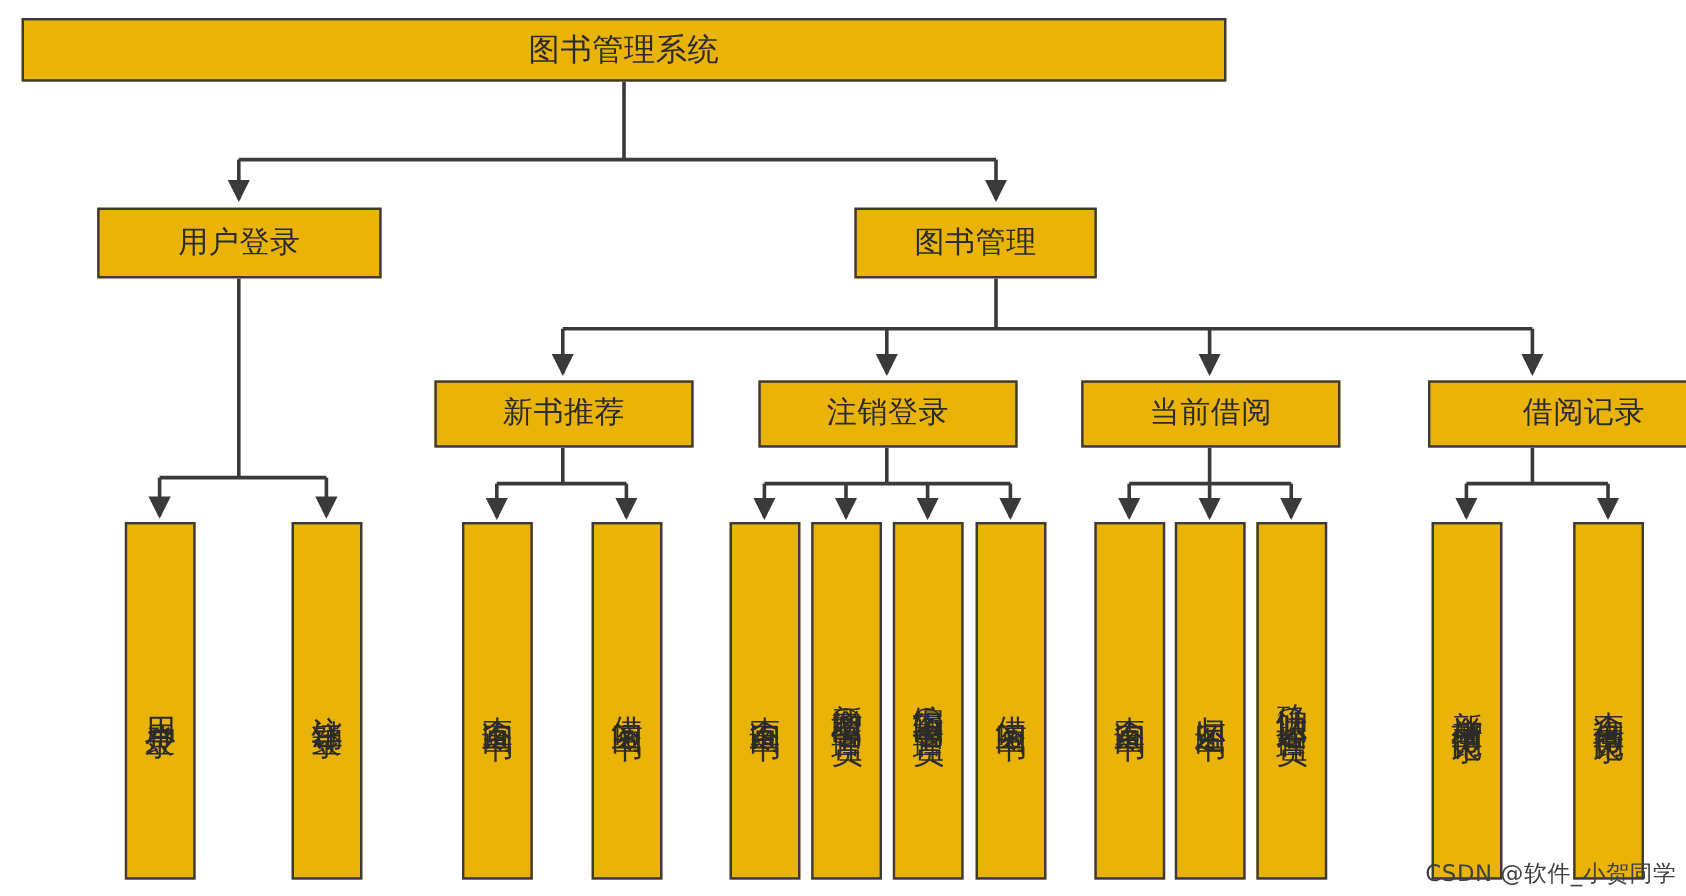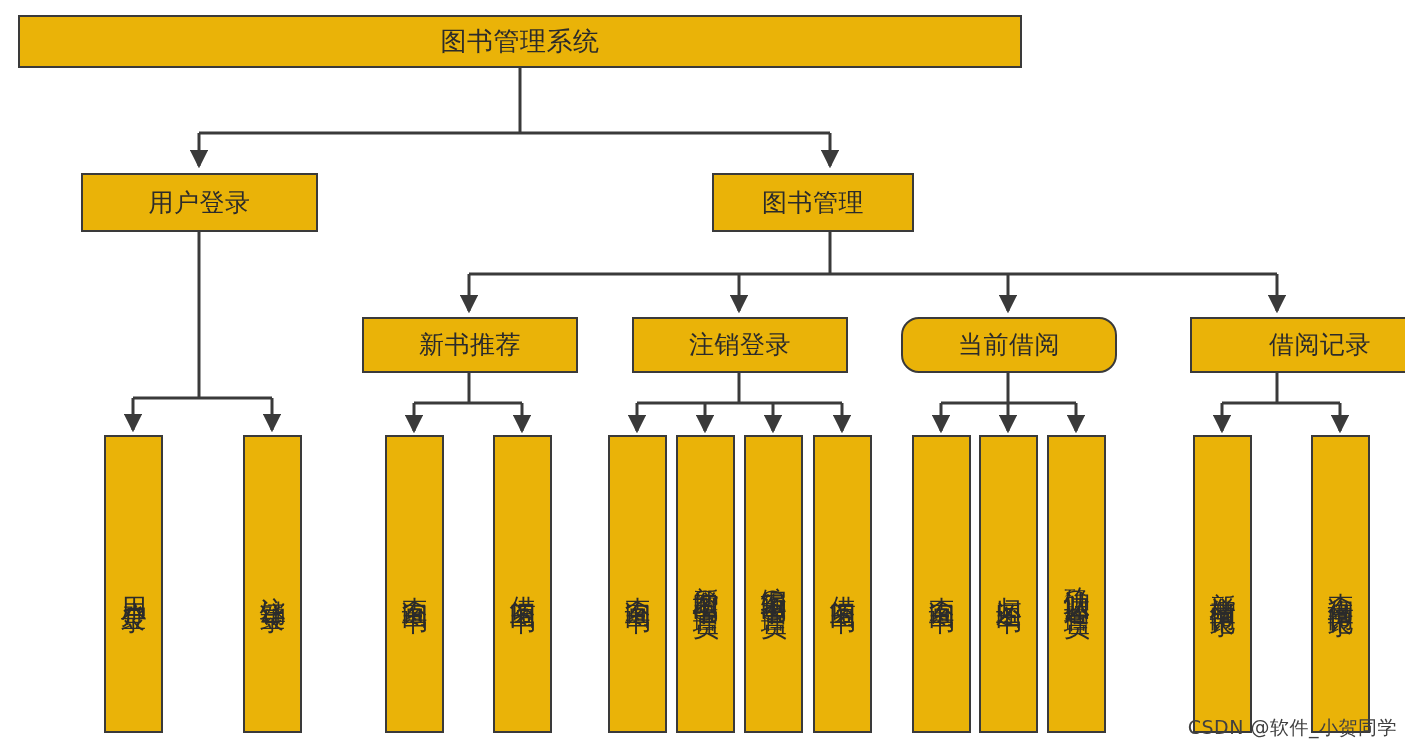--- a/index.html
+++ b/index.html
@@ -145,21 +145,21 @@
   </div>
 
   <div class="node horiz" style="left:362px; top:317px; width:216px; height:56px;">
     <span class="node-label">新书推荐</span>
   </div>
 
   <div class="node horiz" style="left:632px; top:317px; width:216px; height:56px;">
     <span class="node-label">注销登录</span>
   </div>
 
-  <div class="node horiz" style="left:901px; top:317px; width:216px; height:56px;border-radius:18px;">
+  <div class="node horiz" style="left:901px; top:317px; width:216px; height:56px;">
     <span class="node-label">当前借阅</span>
   </div>
 
   <div class="node horiz" style="left:1190px; top:317px; width:260px; height:56px;">
     <span class="node-label">借阅记录</span>
   </div>
 
   <div class="node vert" style="left:104px; top:435px; width:59px; height:298px;">
     <span class="node-label">用户登录</span>
   </div>

